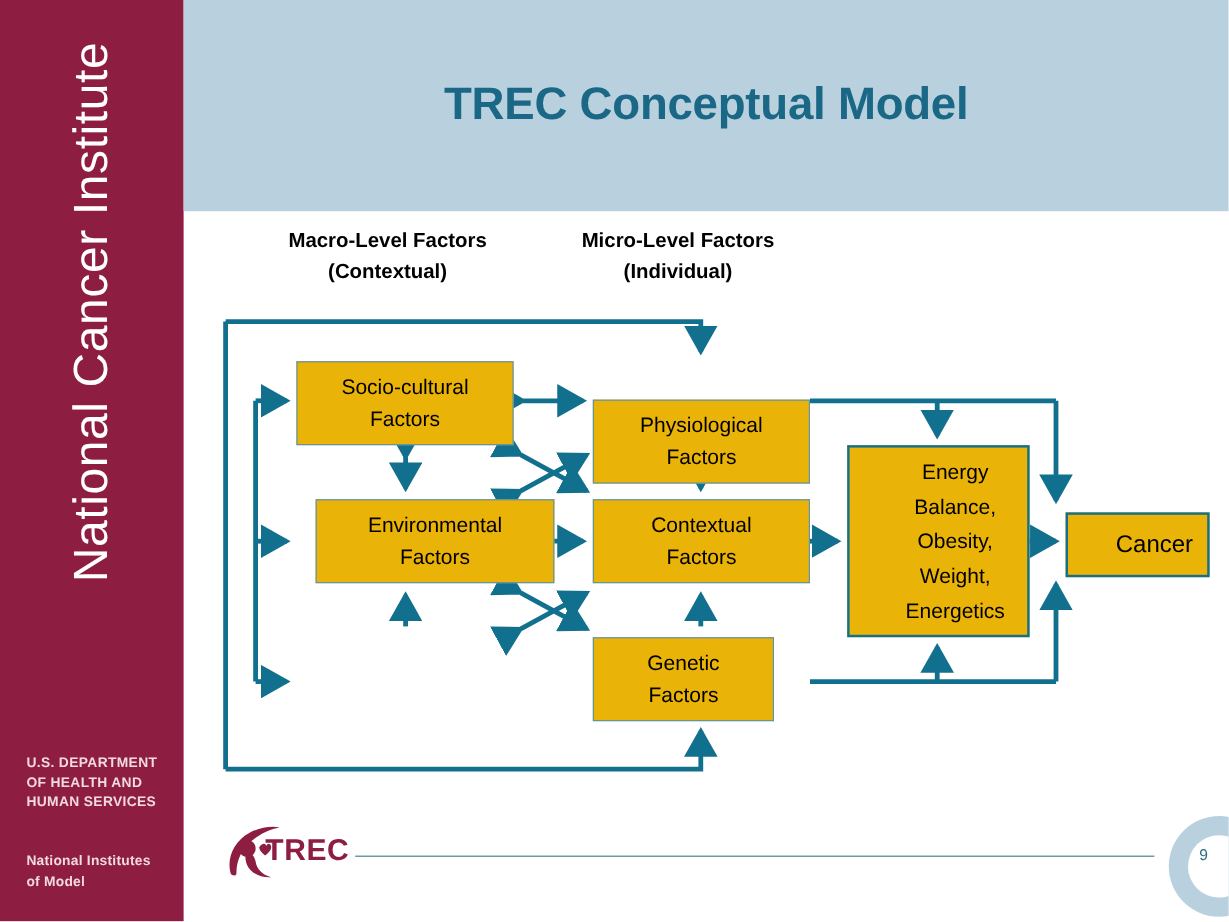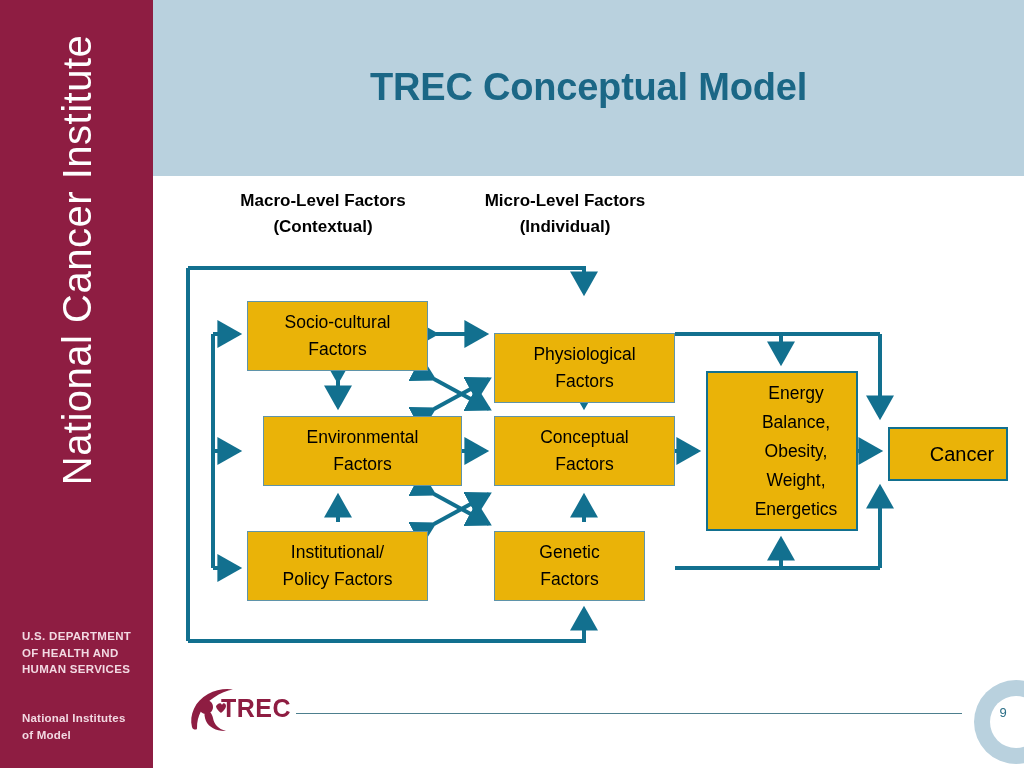--- a/index.html
+++ b/index.html
@@ -253,37 +253,31 @@
     </div>
   </div>
 
   <div class="node" id="node-env">
     <div>
       <div>Environmental</div>
       <div>Factors</div>
     </div>
   </div>
 
-  <div class="node" id="node-inst">
-    <div>
-      <div>Institutional/</div>
-      <div>Policy Factors</div>
-    </div>
-  </div>
 
   <div class="node" id="node-physio">
     <div>
       <div>Physiological</div>
       <div>Factors</div>
     </div>
   </div>
 
   <div class="node" id="node-behav">
     <div>
-      <div>Conceptual</div>
+      <div>Contextual</div>
       <div>Factors</div>
     </div>
   </div>
 
   <div class="node" id="node-genetic">
     <div>
       <div>Genetic</div>
       <div>Factors</div>
     </div>
   </div>

